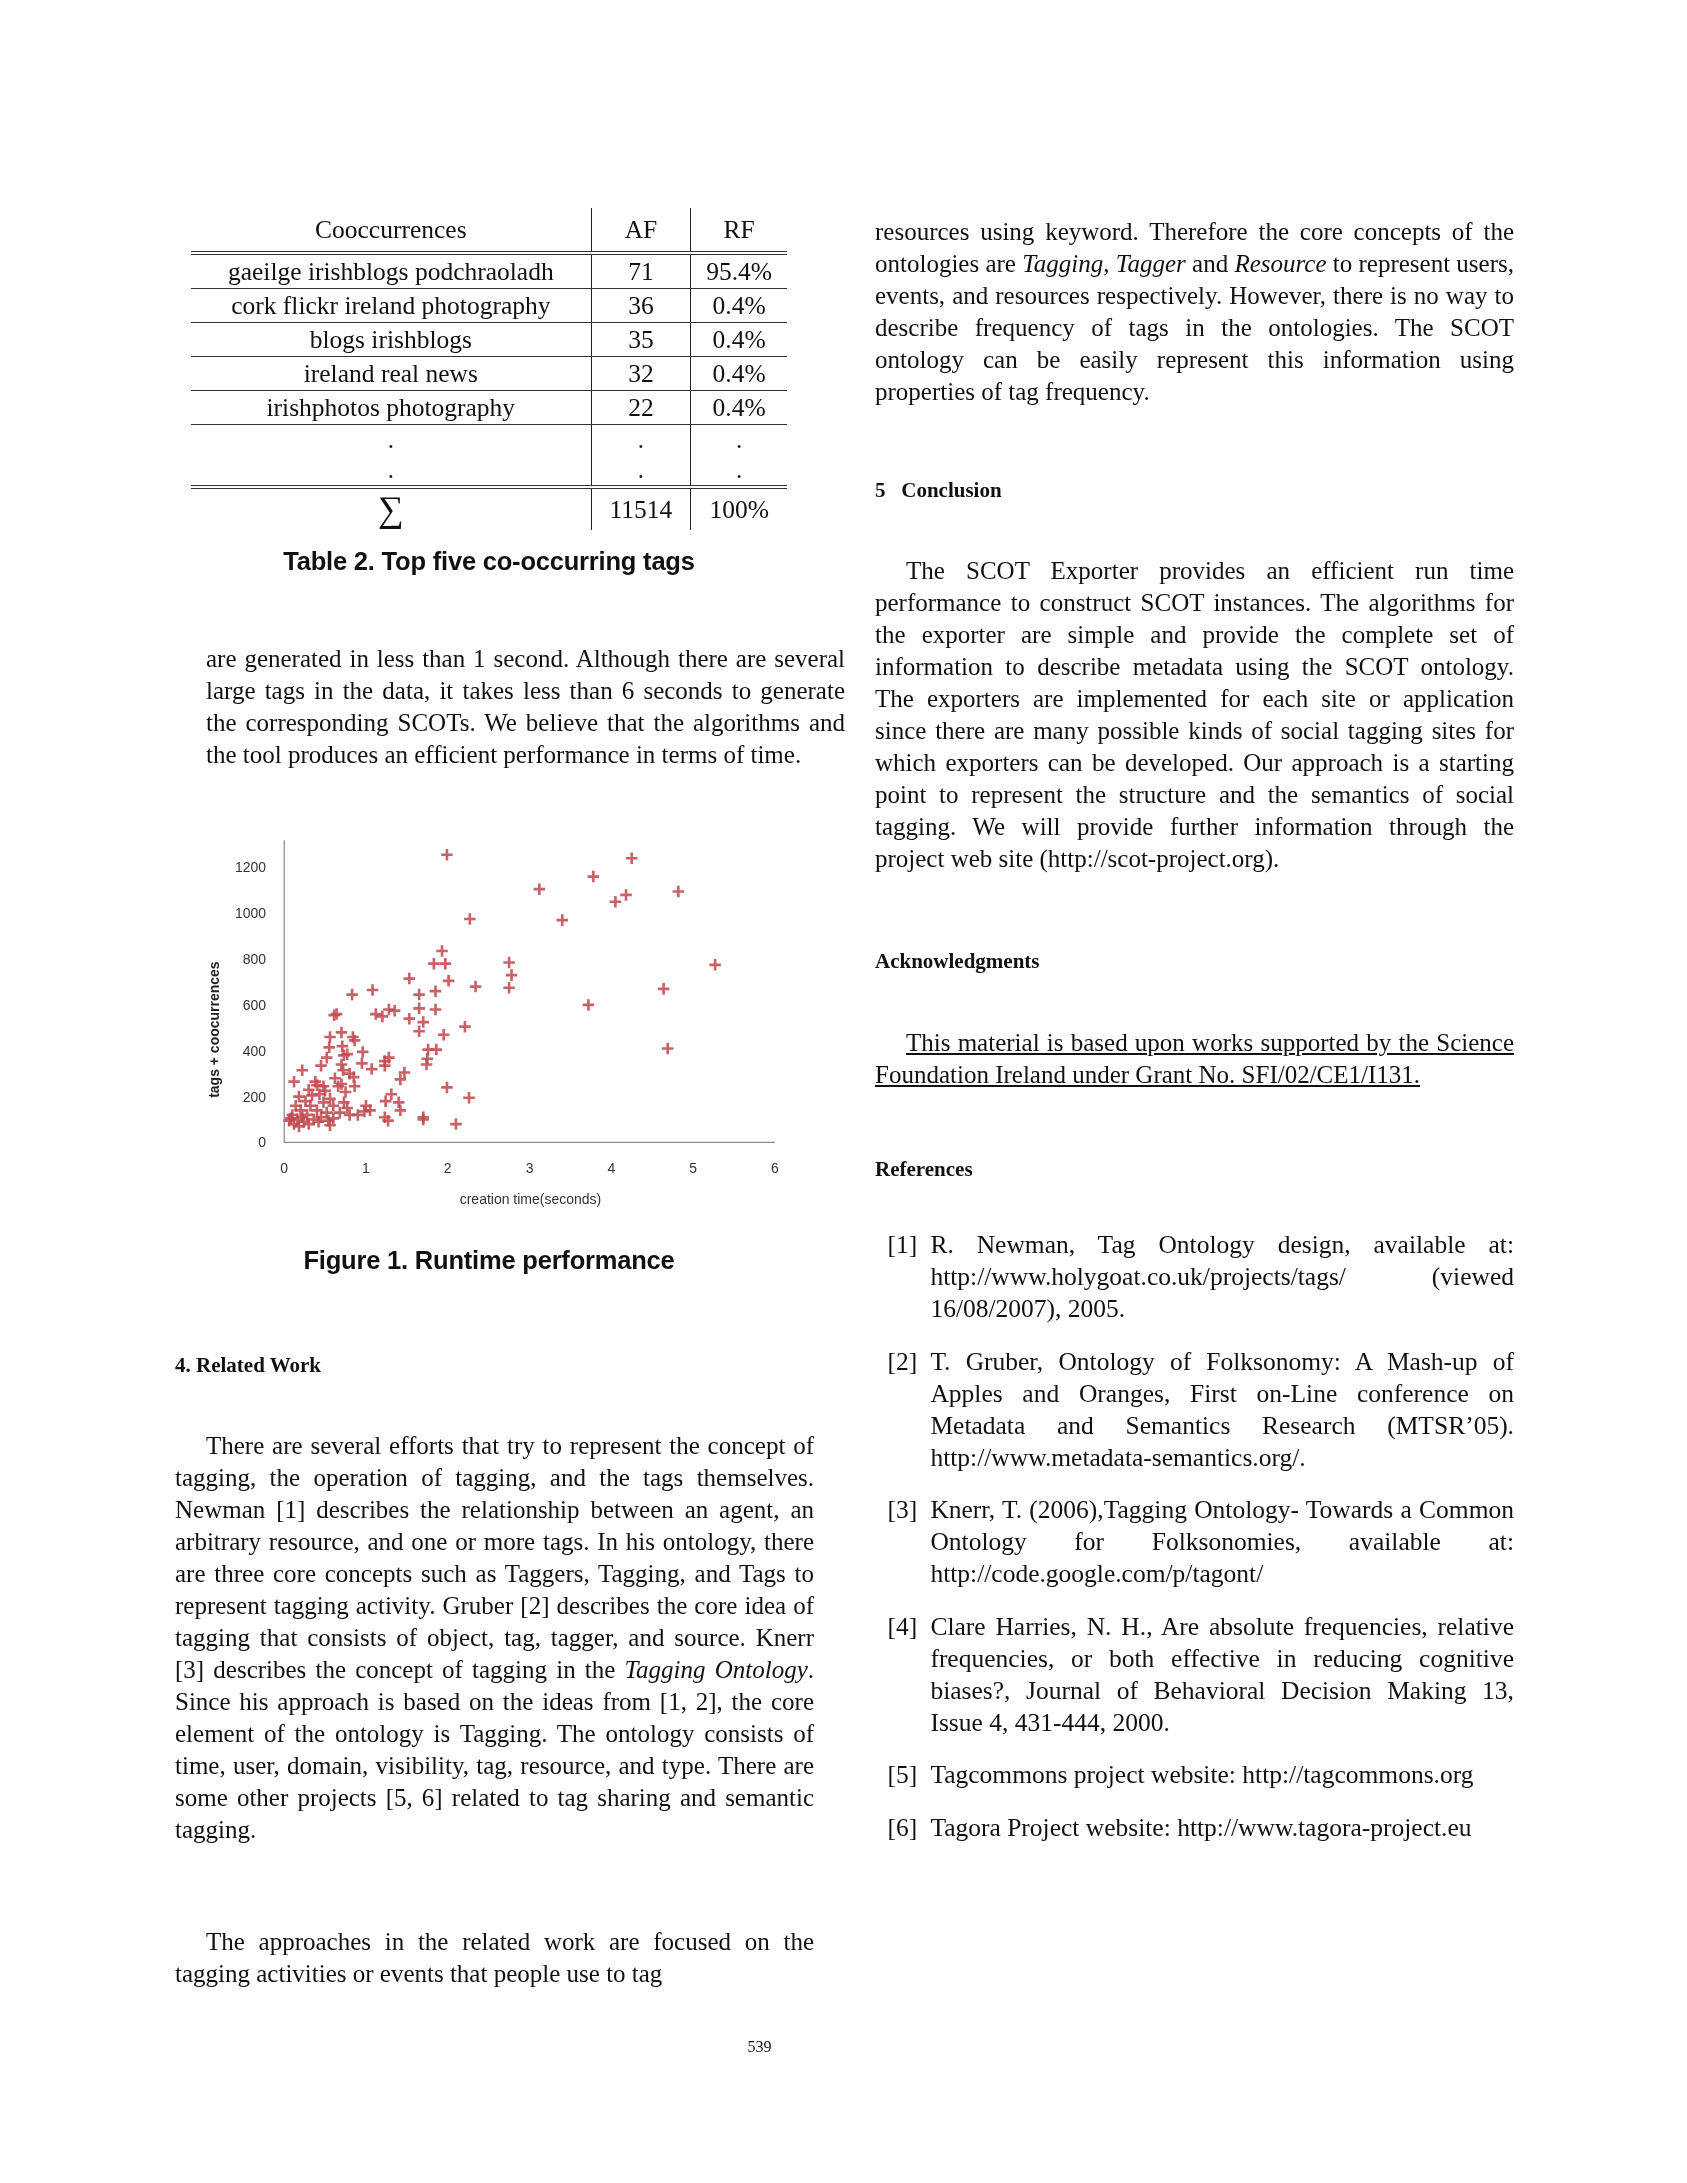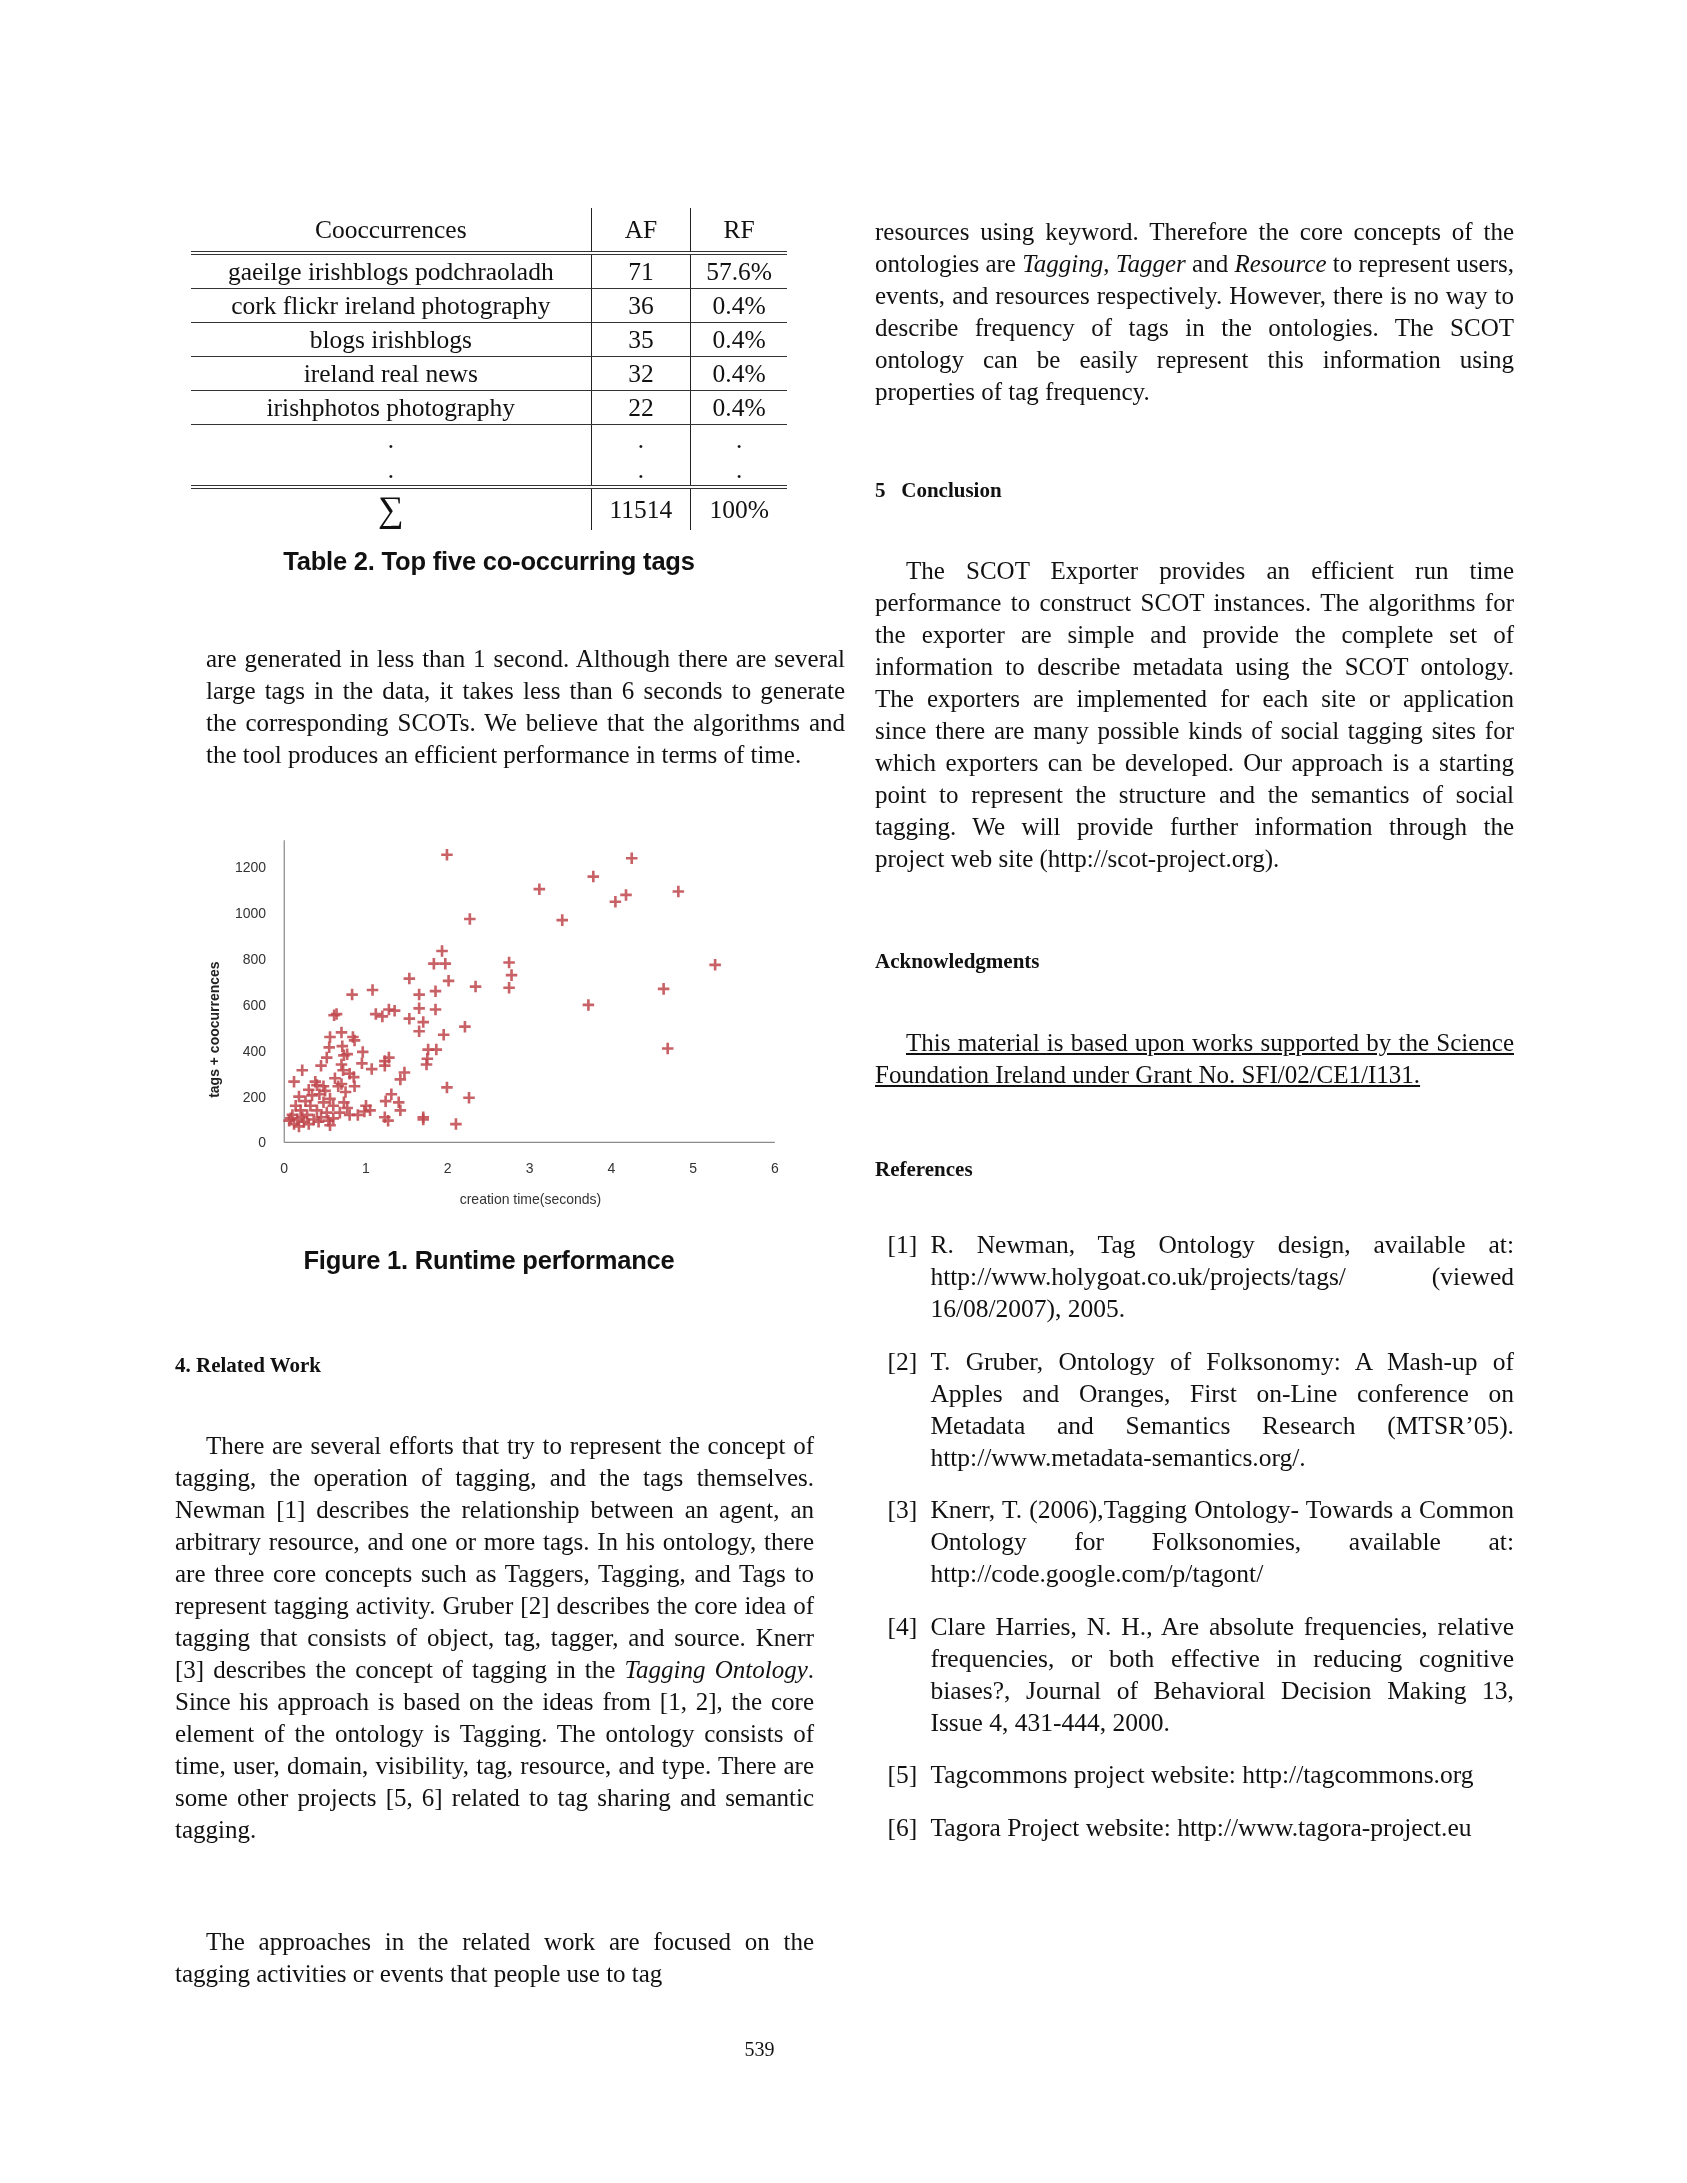--- a/index.html
+++ b/index.html
@@ -36,37 +36,37 @@
     .chart { position: absolute; left: 201px; top: 832px; width: 593px; height: 387px; }
     .chart svg { position: absolute; left: 0; top: 0; }
     .axis-label { font-family: "Liberation Sans", sans-serif; font-size: 17px; fill: #333; }
     .axis-title { font-family: "Liberation Sans", sans-serif; font-size: 17px; fill: #222; font-weight: bold; }
 
     .refs { position: absolute; left: 875px; top: 1229px; width: 639px; font-family: "Liberation Serif", serif; font-size: 25.5px; line-height: 32px; }
     .ref { display: flex; margin-bottom: 20.6px; }
     .ref .num { width: 43px; flex: none; padding-left: 12.4px; }
     .ref .txt { flex: 1; text-align: justify; }
 
-    .page-num { position: absolute; left: 0; width: 1519px; top: 2038px; text-align: center; font-family: "Liberation Serif", serif; font-size: 20px; }
+    .page-num { position: absolute; left: 0; width: 1519px; top: 2038px; text-align: center; font-family: "Liberation Serif", serif; font-size: 16px; }
   </style>
 </head>
 <body>
 
 <div class="tbl-wrap">
   <table class="cooc">
     <tbody>
         <tr class="head">
       <th class="c1">Cooccurrences</th>
       <th class="c2">AF</th>
       <th class="c3">RF</th>
     </tr>
     <tr class="row">
       <td class="c1">gaeilge irishblogs podchraoladh</td>
       <td class="c2">71</td>
-      <td class="c3">57.6%</td>
+      <td class="c3">95.4%</td>
     </tr>
     <tr class="row">
       <td class="c1">cork flickr ireland photography</td>
       <td class="c2">36</td>
       <td class="c3">0.4%</td>
     </tr>
     <tr class="row">
       <td class="c1">blogs irishblogs</td>
       <td class="c2">35</td>
       <td class="c3">0.4%</td>

